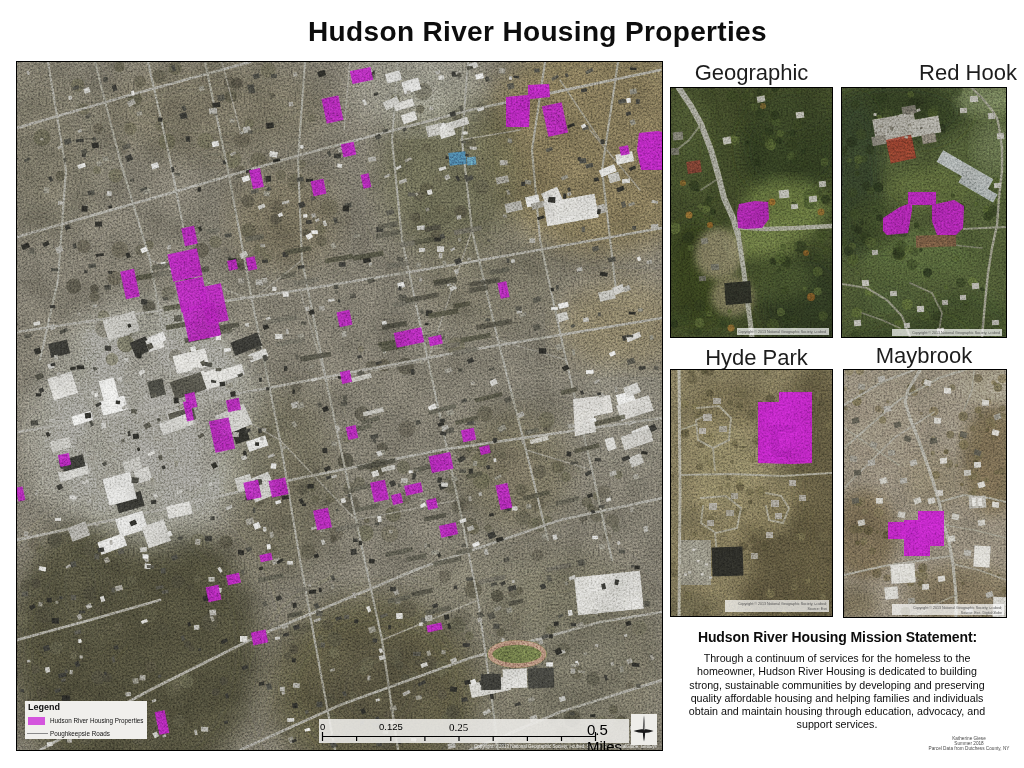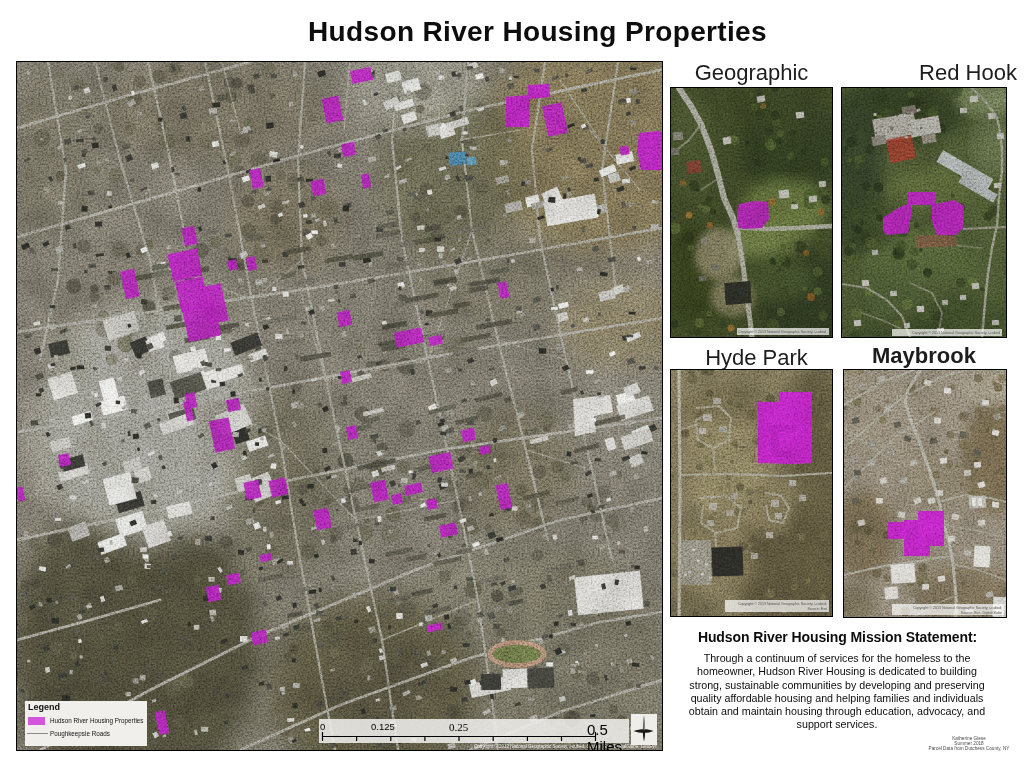--- a/index.html
+++ b/index.html
@@ -1475,36 +1475,36 @@
         <path d="M622.0,71.0 L641.0,69.0 L645.0,70.0 L645.0,108.0 L624.0,108.0 L620.0,88.0 Z" fill="#c026cc" opacity="1.0"></path>
       </g>
       <g>
         <rect width="645" height="688" filter="url(#coarse)" style="mix-blend-mode:multiply" opacity="0.5"></rect>
         <rect width="645" height="688" filter="url(#grain)" style="mix-blend-mode:multiply" opacity="0.32"></rect>
         <rect width="645" height="688" filter="url(#grain)" style="mix-blend-mode:overlay" opacity="0.5"></rect>
       </g>
       <text x="640" y="686" font-size="4.5" fill="#ffffff" opacity="0.85" text-anchor="end" font-family="Liberation Sans, sans-serif">Copyright:© 2013 National Geographic Society, i-cubed; Source: Esri, DigitalGlobe, GeoEye</text>
     </svg>
   
-  <div class="abs" style="left:8px; top:639px; width:122px; height:45px; background:#f0efec; font-family:'Liberation Sans',sans-serif;">
+  <div class="abs" style="left:8px; top:639px; width:122px; height:38px; background:#f0efec; font-family:'Liberation Sans',sans-serif;">
 
     <div class="abs" style="left:3px; top:1px; font-size:9px; font-weight:bold; color:#111;">Legend</div>
 
     <div class="abs" style="left:3px; top:16px; width:17px; height:8px; background:#d455dd;"></div>
 
     <div class="abs" style="left:25px; top:16px; font-size:6.3px; color:#111; white-space:nowrap;">Hudson River Housing Properties</div>
 
     <div class="abs" style="left:2px; top:32px; width:21px; height:1px; background:#8a8a8a;"></div>
 
     <div class="abs" style="left:25px; top:29px; font-size:6.3px; color:#111; white-space:nowrap;">Poughkeepsie Roads</div>
   </div>
   
   <div class="abs" style="left:302px; top:657px; width:310px; height:24px; background:rgba(238,237,233,0.88);">
     <div class="abs" style="left:1px; top:2px; font-size:9.5px; color:#000;">0</div>
-    <div class="abs" style="left:52px; top:2px; font-size:9.5px; color:#000;">0.125</div>
+    <div class="abs" style="left:60px; top:2px; font-size:9.5px; color:#000;">0.125</div>
     <div class="abs" style="left:130px; top:2px; font-size:11px; color:#000;font-family:Liberation Serif, serif;">0.25</div>
     <div class="abs" style="left:268px; top:2px; font-size:15px; color:#000;">0.5 Miles</div>
     <svg class="abs" style="left:0; top:13px;" width="290" height="10">
       <path d="M3.5,0 L3.5,9 M3.5,4.5 L276.5,4.5 M276.5,0 L276.5,9 M37.6,4.5 L37.6,9 M71.8,4.5 L71.8,9 M105.9,4.5 L105.9,9 M140,4.5 L140,9 M174.2,4.5 L174.2,9 M208.4,4.5 L208.4,9 M242.5,4.5 L242.5,9" stroke="#000" stroke-width="1.2" fill="none"></path>
     </svg>
   </div>
   
   <div class="abs" style="left:614px; top:652px; width:26px; height:31px; background:#eeede9;">
     <svg width="26" height="31">
       <g transform="translate(13,17)">
@@ -2036,21 +2036,21 @@
       <g>
         <rect width="161" height="246" filter="url(#coarse)" style="mix-blend-mode:multiply" opacity="0.38"></rect>
         <rect width="161" height="246" filter="url(#grain)" style="mix-blend-mode:multiply" opacity="0.25"></rect>
         <rect width="161" height="246" filter="url(#grain)" style="mix-blend-mode:overlay" opacity="0.45"></rect>
       </g>
       <rect x="54.0" y="230.0" width="104.0" height="12.0" fill="#ffffff" opacity="0.7"></rect>
       <text x="156" y="235" font-size="3.6" fill="#555" text-anchor="end">Copyright:© 2013 National Geographic Society, i-cubed;</text>
       <text x="156" y="240" font-size="3.6" fill="#555" text-anchor="end">Source: Esri</text>
     </svg></div>
 
-<div class="label" style="left:843px; top:343px; width:162px;font-weight:bold;">Maybrook</div>
+<div class="label" style="left:843px; top:343px; width:162px;">Maybrook</div>
 
 <div class="mapbox" style="left:843px; top:369px; width:162px; height:247px;"><svg width="162" height="247" viewBox="0 0 162 247">
       <rect x="0.0" y="0.0" width="162.0" height="247.0" fill="#8b8375"></rect>
       <g>
         <ellipse cx="148.0" cy="90.0" rx="30.0" ry="55.0" fill="#6f6349" opacity="0.85" filter="url(#b8)"></ellipse>
         <ellipse cx="20.0" cy="165.0" rx="32.0" ry="45.0" fill="#6d6147" opacity="0.8" filter="url(#b8)"></ellipse>
         <ellipse cx="120.0" cy="225.0" rx="55.0" ry="30.0" fill="#756a52" opacity="0.8" filter="url(#b8)"></ellipse>
         <ellipse cx="40.0" cy="60.0" rx="40.0" ry="50.0" fill="#93897a" opacity="0.7" filter="url(#b8)"></ellipse>
         <ellipse cx="146.0" cy="16.0" rx="25.0" ry="18.0" fill="#a49a86" opacity="0.8" filter="url(#b8)"></ellipse>
         <ellipse cx="60.0" cy="15.0" rx="40.0" ry="18.0" fill="#8f8778" opacity="0.7" filter="url(#b8)"></ellipse>

